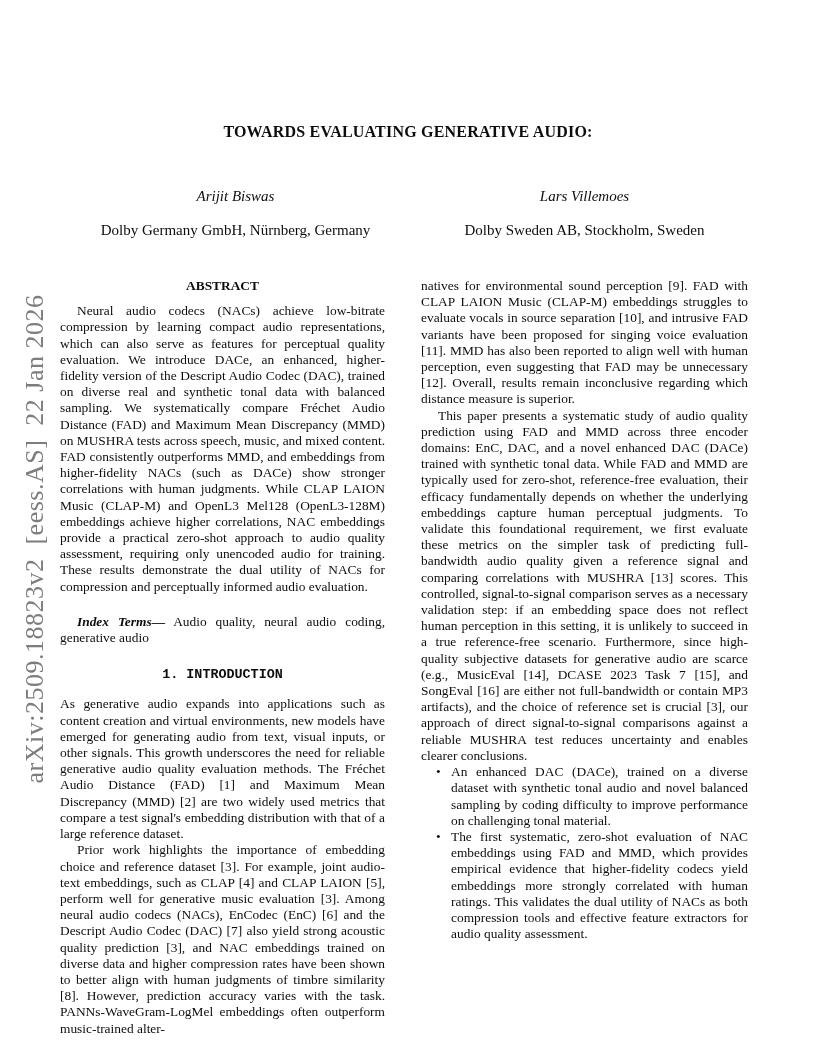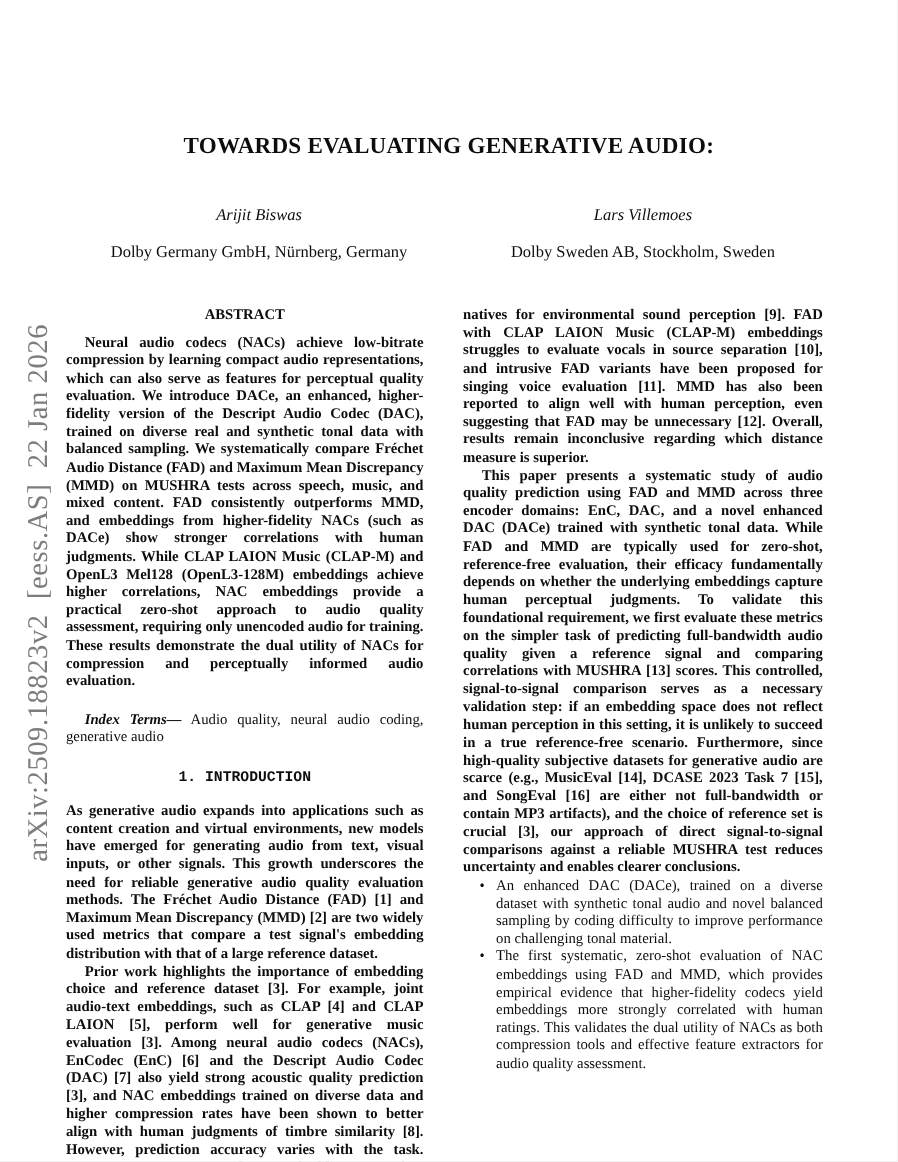--- a/index.html
+++ b/index.html
@@ -27,21 +27,21 @@
     white-space: pre;
     color: #7d7d7d;
   }
   .title-block {
     position: absolute;
     top: 121px;
     left: 0;
     width: 100%;
     text-align: center;
     font-weight: bold;
-    font-size: 21px;
+    font-size: 16px;
     line-height: 22px;
     letter-spacing: 0.2px;
   }
   .author-block { position: absolute; top: 188px; text-align: center; }
   .author-left  { left: 73px;  width: 325px; }
   .author-right { left: 421px; width: 327px; }
   .author-name { font-style: italic; font-size: 15px; }
   .author-affil { margin-top: 17px; font-size: 15px; }
   .col {
     position: absolute;
@@ -52,21 +52,21 @@
   }
   .col-left  { left: 60px;  width: 325px; }
   .col-right { left: 421px; width: 327px; }
   .sec-heading {
     font-weight: bold;
     text-align: center;
     font-size: 13.4px;
     margin-bottom: 9px;
   }
   .intro-heading { margin-top: 21px; margin-bottom: 13px; font-family: Liberation Mono, monospace; }
-  .para { text-indent: 17px; font-weight: bold; }
+  .para { text-indent: 17px; }
   .para-noindent { text-indent: 0; }
   .index-terms { text-indent: 17px; margin-top: 19px; }
   .index-terms-label { font-weight: bold; font-style: italic; }
   .bullet-item {
     position: relative;
     padding-left: 30px;
     text-indent: 0;
   }
   .bullet-marker {
     position: absolute;

